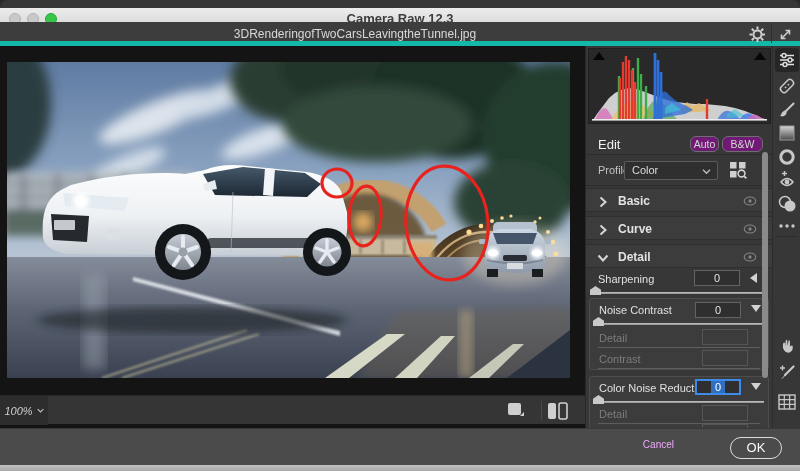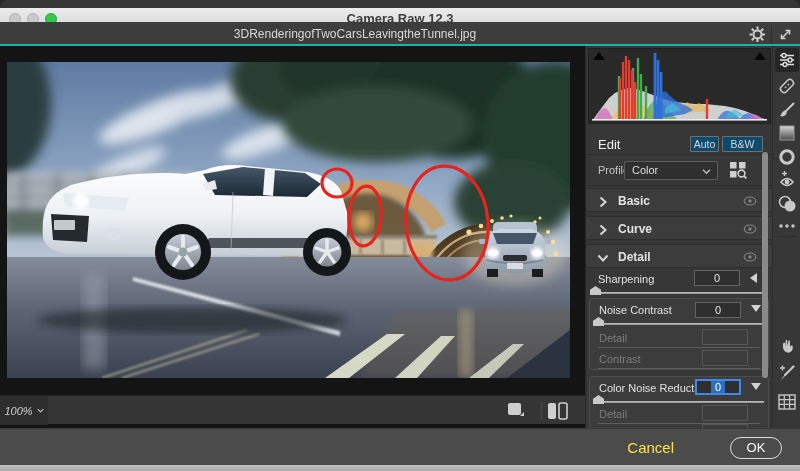--- a/index.html
+++ b/index.html
@@ -11,21 +11,21 @@
   .titlebar{position:absolute; left:0; top:0; width:800px; height:22px;
     background:linear-gradient(#ececec,#d6d6d6); border-bottom:1px solid #b4b4b4;margin-top:8px;}
   .titlebar .title{position:absolute; left:0; right:0; top:3px; text-align:center;
     font-size:13px; font-weight:600; color:#3d3d3d;}
   .tl{position:absolute; top:5px; width:12px; height:12px; border-radius:50%;}
   .tl.red{left:9px;  background:#c9c9c9; border:1px solid #b2b2b2;}
   .tl.yellow{left:27px; background:#c9c9c9; border:1px solid #b2b2b2;}
   .tl.green{left:45px; background:#34c748; border:1px solid #28a83a;}
 
   
-  .filebar{position:absolute; left:0; top:22px; width:800px; height:24px; background:#3d3d3d; border-bottom:2px solid #14b8a6;}
+  .filebar{position:absolute; left:0; top:22px; width:800px; height:24px; background:#3d3d3d; border-bottom:5px solid #14b8a6;}
   .filebar .fname{position:absolute; left:0; right:90px; top:5px; text-align:center; font-size:12px; color:#d8d8d8;}
   .fb-btn{position:absolute; top:2px; width:26px; height:20px; display:flex; align-items:center; justify-content:center; cursor:pointer;}
   .fb-gear{right:30px;} .fb-expand{right:2px;}
   .fb-div{position:absolute; right:28px; top:3px; width:1px; height:18px; background:#2e2e2e;}
 
   
   .canvas{position:absolute; left:0; top:46px; width:585px; height:382px; background:#141414;font-style:italic;}
   .photo{position:absolute; left:7px; top:16px; width:563px; height:316px; background:#20242c;}
 
   
@@ -34,22 +34,22 @@
     font-size:11px; display:flex; align-items:center; justify-content:center; gap:4px; cursor:pointer;}
   .zoom-btn .chev{width:7px; height:7px;}
   .zb-icon{position:absolute; top:4px; width:30px; height:21px; display:flex; align-items:center; justify-content:center; cursor:pointer;}
   .zb-div{position:absolute; left:541px; top:5px; width:1px; height:19px; background:#4a4a4a;}
 
   
   .panel{position:absolute; left:585px; top:46px; width:187px; height:382px; background:#373737; border-left:1px solid #282828; overflow:hidden;}
   .hist{position:absolute; left:2px; top:2px; width:183px; height:76px; background:#292929; border:1px solid #202020;}
   .edit-hd{position:absolute; left:0; top:90px; width:187px; height:18px;}
   .edit-hd .t{position:absolute; left:12px; top:1px; font-size:13px; font-weight:400; color:#f0f0f0;}
-  .mini-btn{position:absolute; top:0; height:16px; border:1px solid #6e6e6e; border-radius:1px; color:#d6d6d6;
-    font-size:10.5px; line-height:14px; text-align:center; cursor:pointer; background:#0c4a6e;}
+  .mini-btn{position:absolute; top:0; height:16px; border:1px solid #6e6e6e; border-radius:6px; color:#d6d6d6;
+    font-size:10.5px; line-height:14px; text-align:center; cursor:pointer; background:#701a75;}
   .hr{position:absolute; left:0; width:187px; height:1px; background:#2c2c2c;}
   .profile-row{position:absolute; left:0; top:112px; width:187px; height:26px;}
   .profile-row .lbl{position:absolute; left:12px; top:6px; font-size:11px; color:#c2c2c2;}
   .select{position:absolute; left:38px; top:3px; width:94px; height:19px; background:#2f2f2f; border:1px solid #5c5c5c; border-radius:2px;
     font-size:11px; color:#dcdcdc; line-height:17px; padding-left:7px; cursor:pointer;}
   .select .chev{position:absolute; right:6px; top:6px;}
   .pb-icon{position:absolute; left:143px; top:3px; width:18px; height:18px; cursor:pointer;}
 
   .sec-row{position:absolute; left:0; width:187px; height:24px; background:#3c3c3c; border-top:1px solid #2e2e2e; border-bottom:1px solid #2e2e2e; cursor:pointer;}
   .sec-row .chev{position:absolute; left:13px; top:7px;}
@@ -73,21 +73,21 @@
   .scrollbar{position:absolute; left:176px; top:106px; width:6px; height:226px; background:#8a8a8a; border-radius:3px; cursor:pointer;}
 
   
   .tools{position:absolute; left:772px; top:46px; width:28px; height:382px; background:#373737; border-left:1px solid #2d2d2d;}
   .tool{position:absolute; left:2px; width:24px; height:24px; display:flex; align-items:center; justify-content:center; cursor:pointer;}
   .tool.sel{background:#262626; border-radius:3px;}
   .tools .div{position:absolute; left:4px; width:20px; height:1px; background:#2c2c2c;}
 
   
   .bottombar{position:absolute; left:0; top:428px; width:800px; height:37px; background:#4b4b4b; border-top:1px solid #383838;}
-  .cancel{position:absolute; right:126px; top:10px; font-size:15px; color:#fde047; cursor:pointer;}
+  .cancel{position:absolute; right:126px; top:10px; font-size:10px; color:#f0abfc; cursor:pointer;}
   .ok{position:absolute; right:18px; top:8px; width:52px; height:22px; border:1.5px solid #dcdcdc; border-radius:12px;
     color:#fafafa; font-size:13px; text-align:center; line-height:20px; cursor:pointer;}
   .bottomstrip{position:absolute; left:0; top:465px; width:800px; height:6px; background:linear-gradient(#c2c2c2,#a8a8a8);}
   svg{display:block;}
 </style>
 </head>
 <body>
 
 <div class="window">
 

